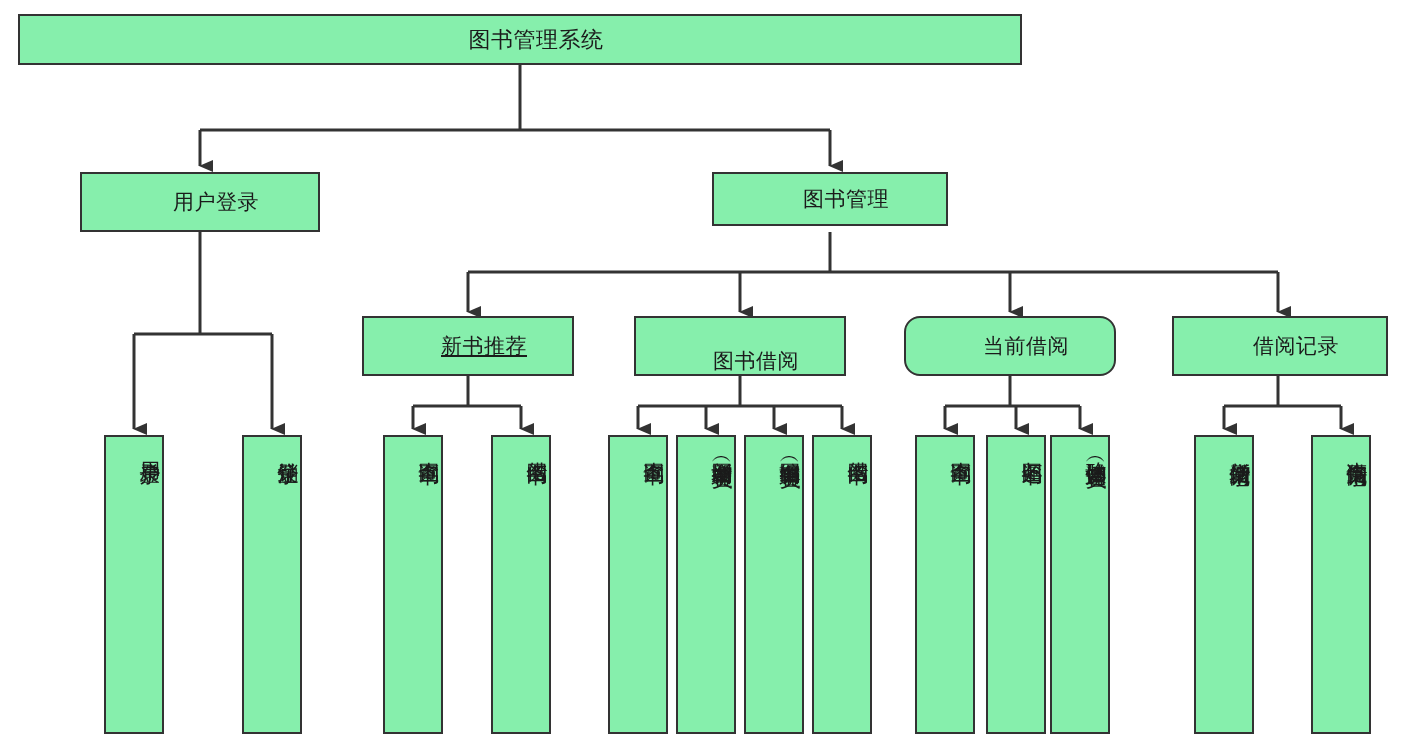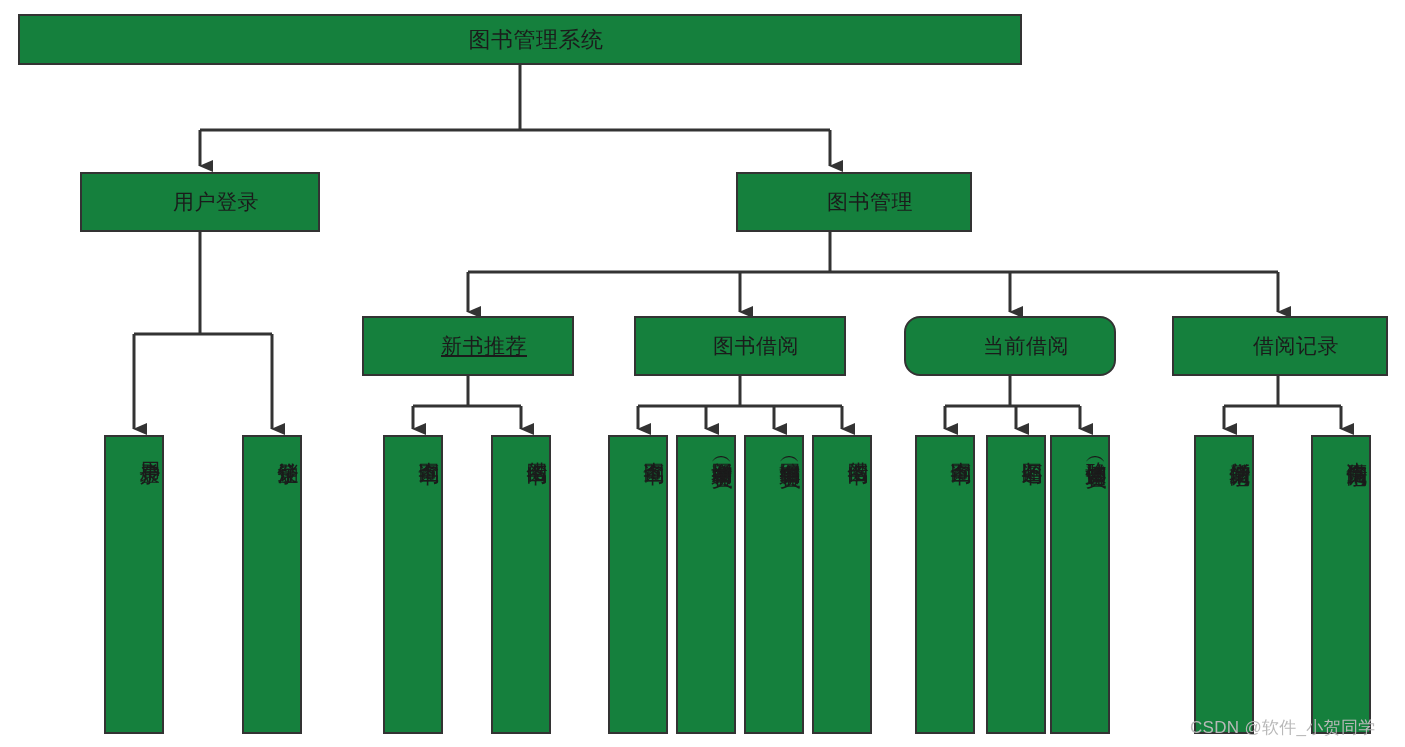--- a/index.html
+++ b/index.html
@@ -22,21 +22,21 @@
     position: absolute;
     left: 0;
     top: 0;
     width: 1405px;
     height: 747px;
     pointer-events: none;
   }
   .node {
     position: absolute;
     box-sizing: border-box;
-    background: #15803d;
+    background: #86efac;
     border: 2px solid #333333;
     display: flex;
     align-items: center;
     justify-content: center;
     color: #1b1b1b;
     z-index: 2;
     padding-left: 32px;
   }
   .node .label {
     display: block;
@@ -134,29 +134,29 @@
   </svg>
 
   <div class="node h root" style="left:18px; top:14px; width:1004px; height:51px;">
     <span class="label">图书管理系统</span>
   </div>
 
   <div class="node h" style="left:80px; top:172px; width:240px; height:60px;">
     <span class="label">用户登录</span>
   </div>
 
-  <div class="node h" style="left:736px; top:172px; width:236px; height:60px;">
+  <div class="node h" style="left:712px; top:172px; width:236px; height:54px;">
     <span class="label">图书管理</span>
   </div>
 
   <div class="node h" style="left:362px; top:316px; width:212px; height:60px;text-decoration:underline;">
     <span class="label">新书推荐</span>
   </div>
 
-  <div class="node h" style="left:634px; top:316px; width:212px; height:60px;">
+  <div class="node h" style="left:634px; top:316px; width:212px; height:60px;align-items:flex-end;">
     <span class="label">图书借阅</span>
   </div>
 
   <div class="node h" style="left:904px; top:316px; width:212px; height:60px;border-radius:16px;">
     <span class="label">当前借阅</span>
   </div>
 
   <div class="node h" style="left:1172px; top:316px; width:216px; height:60px;">
     <span class="label">借阅记录</span>
   </div>
@@ -206,15 +206,14 @@
   </div>
 
   <div class="node v" style="left:1194px; top:435px; width:60px; height:299px;">
     <span class="label">新增借阅记录</span>
   </div>
 
   <div class="node v" style="left:1311px; top:435px; width:60px; height:299px;">
     <span class="label">查询借阅记录</span>
   </div>
 
-  <div class="watermark" style="left:1190px; top:716px;">CSDN @软件_小贺同学</div>
 
 </div>
 
 </body></html>

